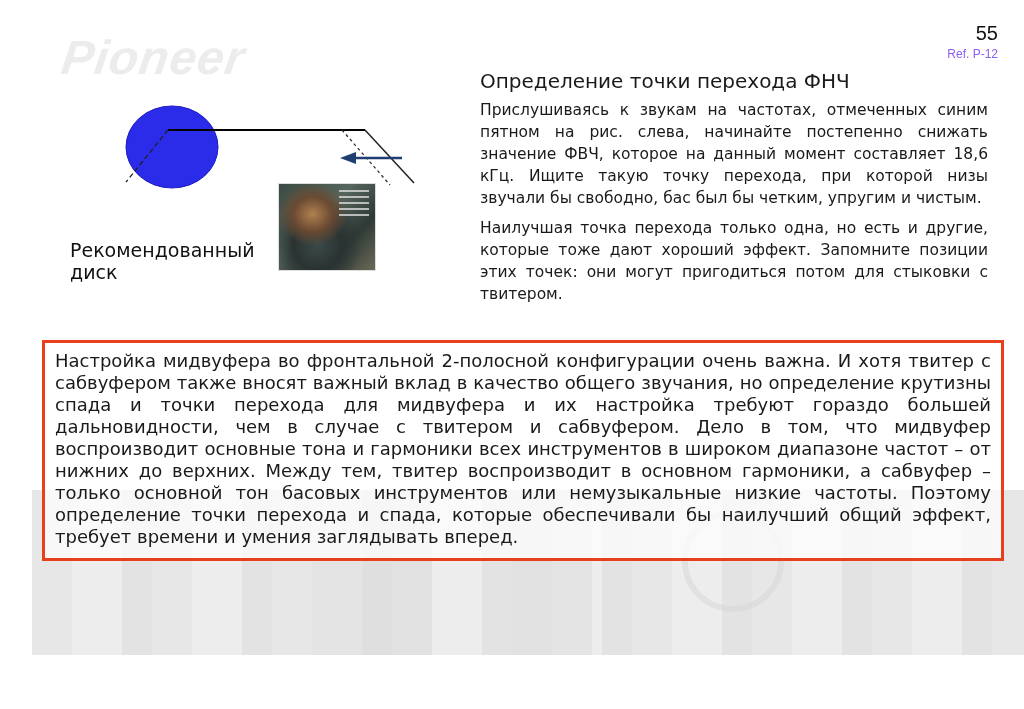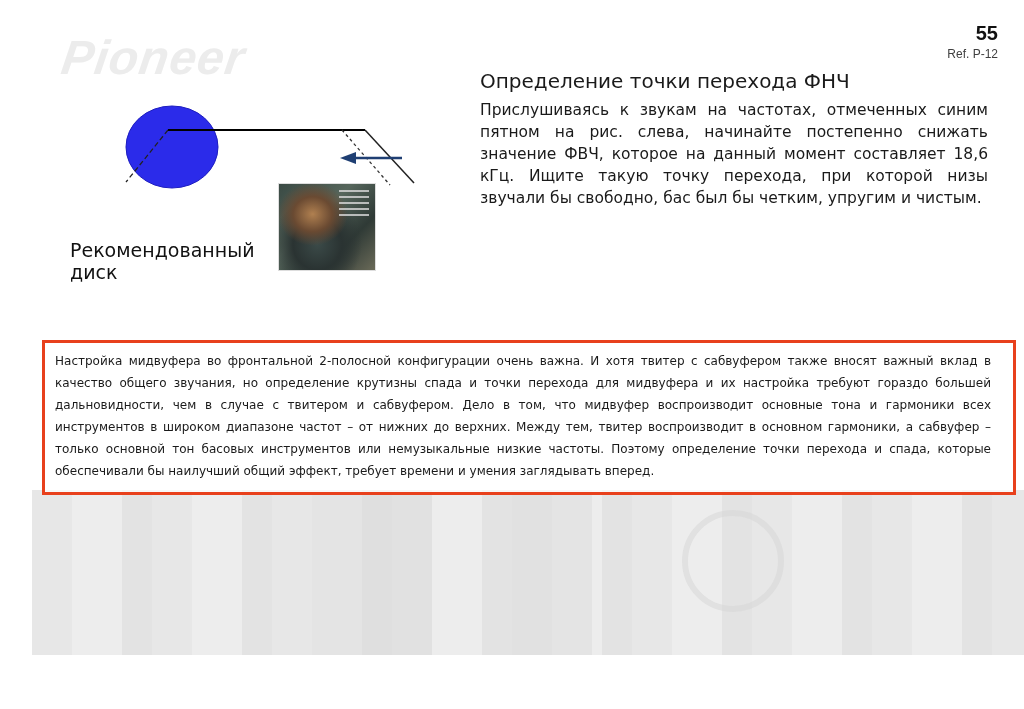--- a/index.html
+++ b/index.html
@@ -13,26 +13,26 @@
     position:absolute; left:62px; top:30px;
     font-family:"Liberation Sans", sans-serif;
     font-weight:bold; font-style:italic;
     font-size:48px; letter-spacing:1px;
     color:#ececec;
     transform:skewX(-8deg);
   }
   .page-num {
     position:absolute; right:26px; top:22px;
     font-family:"Liberation Sans", sans-serif;
-    font-weight:bold; font-size:20px; color:#111;
+    font-weight:normal; font-size:20px; color:#111;
   }
   .ref {
     position:absolute; right:26px; top:47px;
     font-family:"Liberation Sans", sans-serif;
-    font-size:12px; color:#404040;
+    font-size:12px; color:#8b5cf6;
   }
   .bg-band {
     position:absolute; left:32px; top:490px; width:992px; height:165px;
     background:
       linear-gradient(90deg, rgba(255,255,255,0) 0%, rgba(255,255,255,0) 100%),
       repeating-linear-gradient(90deg, #e6e6e6 0px, #e6e6e6 40px, #ededed 40px, #ededed 90px, #e2e2e2 90px, #e2e2e2 120px);
     opacity:0.95;
   }
   .bg-band .shape1 { position:absolute; left:280px; top:0; width:120px; height:165px; background:#dcdcdc; opacity:0.6; }
   .bg-band .shape2 { position:absolute; left:650px; top:20px; width:90px; height:90px; border-radius:50%; border:6px solid #d7d7d7; opacity:0.6; }
@@ -59,24 +59,24 @@
 
   .right-col {
     position:absolute; left:480px; top:70px; width:508px;
     font-size:15.5px; line-height:22px;
   }
   .right-col h2 { margin:0 0 7px 0; font-size:20px; font-weight:normal; }
   .right-col p { margin:0 0 8px 0; text-align:justify; }
 
   .note-box {
     position:absolute; left:42px; top:340px; width:936px;
-    padding:7px 22px 4px 10px;
+    padding:7px 10px 4px 10px;
     border:3px solid #e8401c;
     background:rgba(255,255,255,0.72);
-    font-size:12px; line-height:22px;
+    font-size:18px; line-height:22px;
   }
   .note-box p { margin:0 0 6px 0; text-align:justify; }
 </style>
 </head>
 <body>
 
 <div class="bg-band">
   <div class="shape1"></div>
   <div class="shape3"></div>
   <div class="shape2"></div>
@@ -104,17 +104,18 @@
   </svg>
   <div class="album">
     <div class="title-block"></div>
   </div>
 </div>
 <div class="disc-label">Рекомендованный диск</div>
 
 <div class="right-col">
   <h2>Определение точки перехода ФНЧ</h2>
   <p>Прислушиваясь к звукам на частотах, отмеченных синим пятном на рис. слева, начинайте постепенно снижать значение ФВЧ, которое на данный момент составляет 18,6 кГц. Ищите такую точку перехода, при которой низы звучали бы свободно, бас был бы четким, упругим и чистым.</p>
+  <p>Наилучшая точка перехода только одна, но есть и другие, которые тоже дают хороший эффект. Запомните позиции этих точек: они могут пригодиться потом для стыковки с твитером.</p>
 </div>
 
 <div class="note-box">
   <p>Настройка мидвуфера во фронтальной 2-полосной конфигурации очень важна. И хотя твитер с сабвуфером также вносят важный вклад в качество общего звучания, но определение крутизны спада и точки перехода для мидвуфера и их настройка требуют гораздо большей дальновидности, чем в случае с твитером и сабвуфером. Дело в том, что мидвуфер воспроизводит основные тона и гармоники всех инструментов в широком диапазоне частот – от нижних до верхних. Между тем, твитер воспроизводит в основном гармоники, а сабвуфер – только основной тон басовых инструментов или немузыкальные низкие частоты. Поэтому определение точки перехода и спада, которые обеспечивали бы наилучший общий эффект, требует времени и умения заглядывать вперед.</p>
 </div>
 
 </body></html>

